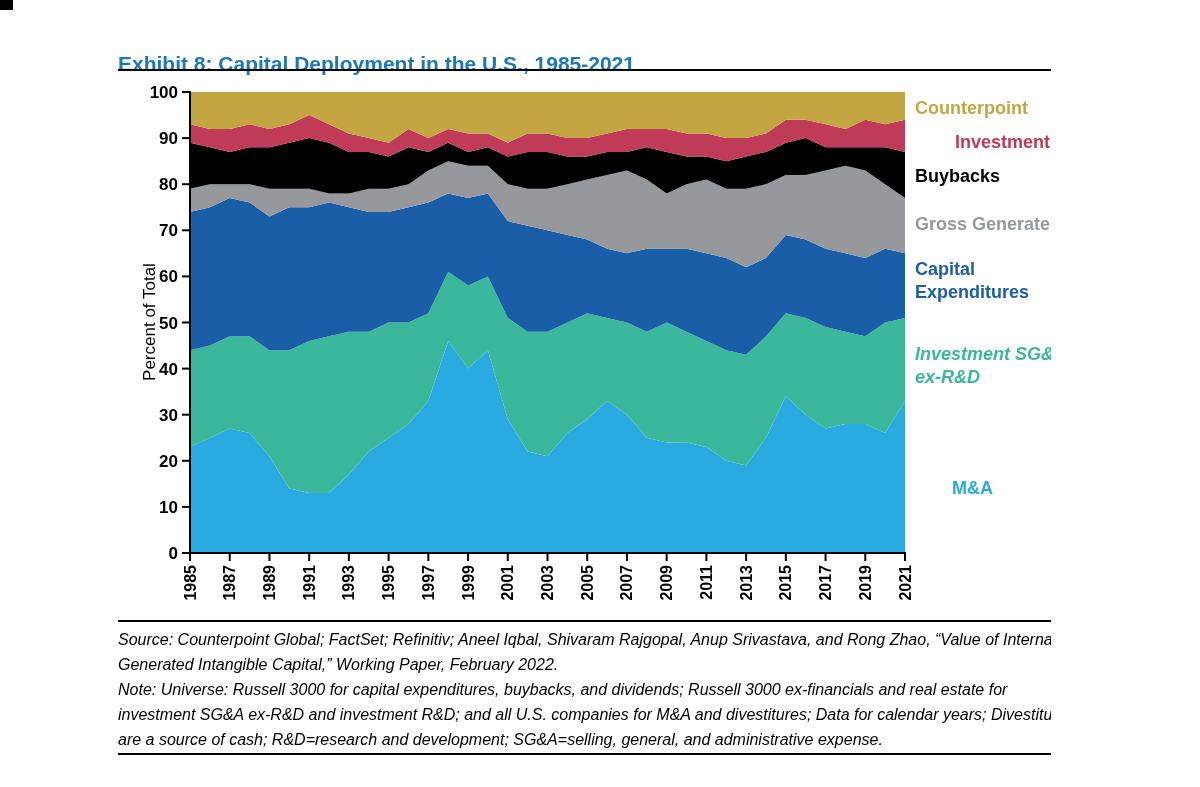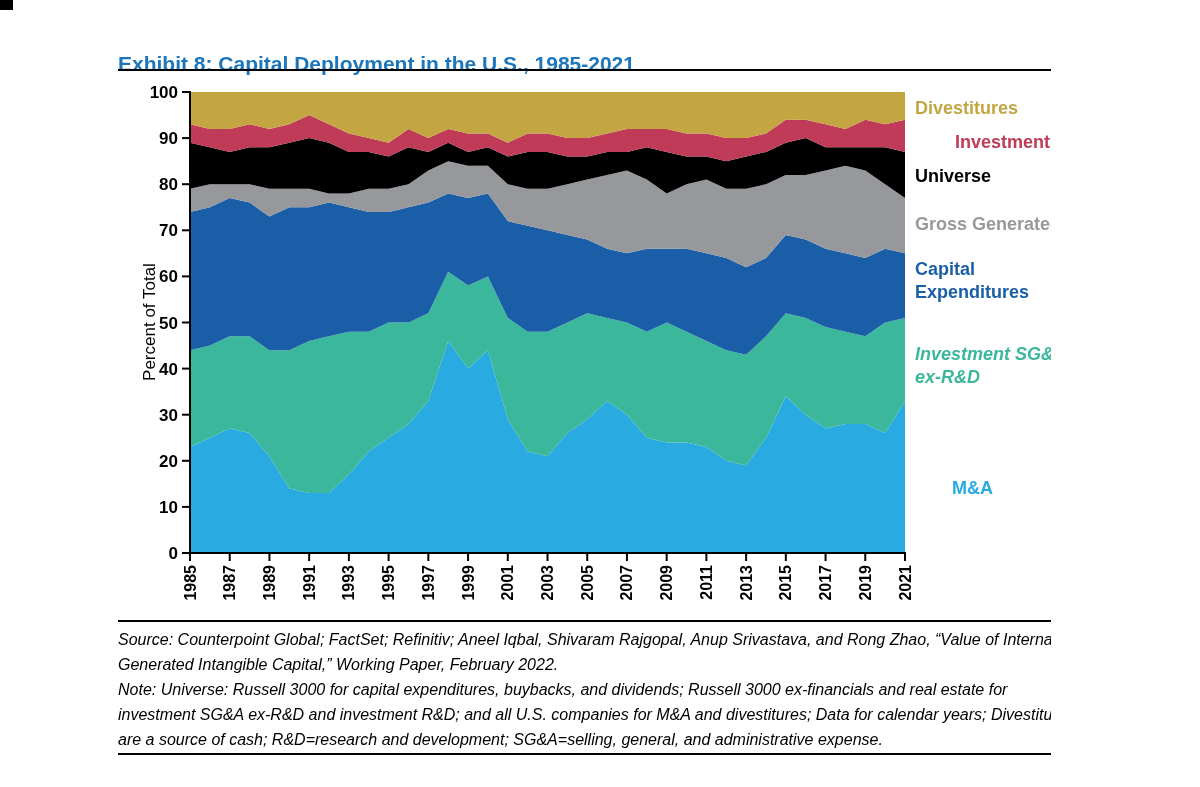--- a/index.html
+++ b/index.html
@@ -103,23 +103,23 @@
       <line x1="657.8333333333334" y1="473" x2="657.8333333333334" y2="481" stroke="#000" stroke-width="2"></line>
       <text transform="translate(663.3333333333334,485) rotate(-90)" x="0" y="0" text-anchor="end" font-family="&quot;Liberation Sans&quot;, sans-serif" font-size="16" font-weight="bold" fill="#000">2015</text>
       <line x1="697.5555555555555" y1="473" x2="697.5555555555555" y2="481" stroke="#000" stroke-width="2"></line>
       <text transform="translate(703.0555555555555,485) rotate(-90)" x="0" y="0" text-anchor="end" font-family="&quot;Liberation Sans&quot;, sans-serif" font-size="16" font-weight="bold" fill="#000">2017</text>
       <line x1="737.2777777777777" y1="473" x2="737.2777777777777" y2="481" stroke="#000" stroke-width="2"></line>
       <text transform="translate(742.7777777777777,485) rotate(-90)" x="0" y="0" text-anchor="end" font-family="&quot;Liberation Sans&quot;, sans-serif" font-size="16" font-weight="bold" fill="#000">2019</text>
       <line x1="777" y1="473" x2="777" y2="481" stroke="#000" stroke-width="2"></line>
       <text transform="translate(782.5,485) rotate(-90)" x="0" y="0" text-anchor="end" font-family="&quot;Liberation Sans&quot;, sans-serif" font-size="16" font-weight="bold" fill="#000">2021</text>
     </svg>
 
-  <div class="legend-item" id="legend-divestitures" style="color: rgb(195, 166, 66);">Divestitures</div>
+  <div class="legend-item" id="legend-divestitures" style="color: rgb(195, 166, 66);">Counterpoint</div>
   <div class="legend-item" id="legend-rd" style="color: rgb(192, 59, 88);">Investment R&amp;D</div>
-  <div class="legend-item" id="legend-dividends" style="color: rgb(0, 0, 0);">Universe</div>
+  <div class="legend-item" id="legend-dividends" style="color: rgb(0, 0, 0);">Buybacks</div>
   <div class="legend-item" id="legend-buybacks" style="color: rgb(150, 152, 155);">Gross Generated</div>
   <div class="legend-item" id="legend-capex" style="color: rgb(26, 94, 168);">Capital Expenditures</div>
   <div class="legend-item" id="legend-sga" style="color: rgb(59, 184, 155); font-style: italic;">Investment SG&amp;A ex-R&amp;D</div>
   <div class="legend-item" id="legend-ma" style="color: rgb(41, 171, 226);">M&amp;A</div>
 
   <div class="rule" id="rule-source-top"></div>
   <div id="footer-text">
     <p>Source: Counterpoint Global; FactSet; Refinitiv; Aneel Iqbal, Shivaram Rajgopal, Anup Srivastava, and Rong Zhao, “Value of Internally Generated Intangible Capital,” Working Paper, February 2022.</p>
     <p>Note: Universe: Russell 3000 for capital expenditures, buybacks, and dividends; Russell 3000 ex-financials and real estate for investment SG&amp;A ex-R&amp;D and investment R&amp;D; and all U.S. companies for M&amp;A and divestitures; Data for calendar years; Divestitures are a source of cash; R&amp;D=research and development; SG&amp;A=selling, general, and administrative expense.</p>
   </div>

